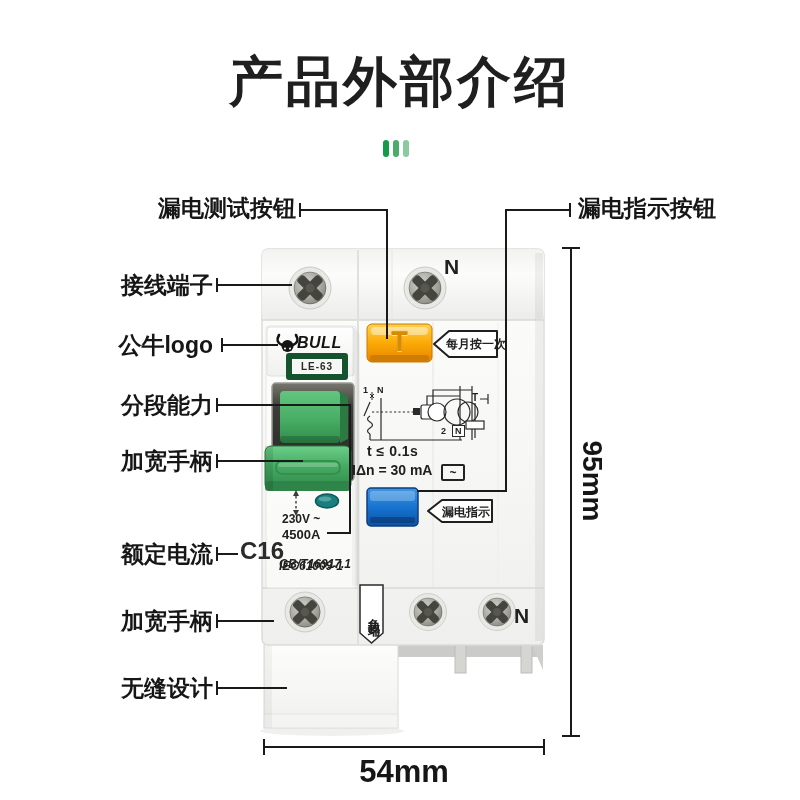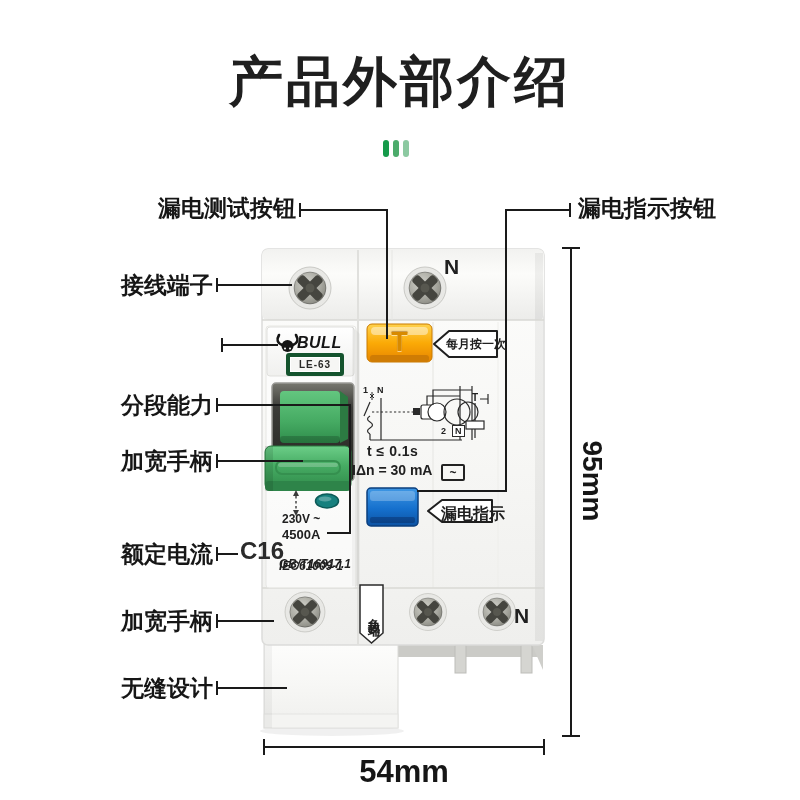--- a/index.html
+++ b/index.html
@@ -13,21 +13,21 @@
   .dash1{background:#159a4a;}.dash2{background:#4cab6b;}.dash3{background:#8cc9a1;}
   .lbl{font-size:23px;font-weight:700;color:#161616;white-space:nowrap;line-height:28px;}
   .cl{background:#1a1a1a;}
   .hline{height:2px;}
   .vline{width:2px;}
   .tickv{width:2px;height:14px;}
   .tickh{width:18px;height:2px;}
   .dim-label{font-weight:700;color:#161616;}
   .prod-txt{white-space:nowrap;color:#202020;}
   .small-bold{font-weight:700;}
-  .le63{left:286px;top:353px;width:50px;height:15px;border:4px solid #14532d;border-radius:3px;
+  .le63{left:286px;top:353px;width:50px;height:15px;border:6px solid #14532d;border-radius:3px;
         background:#f6f6f4;box-shadow:inset 0 0 0 1px #ffffff;display:flex;align-items:center;
         justify-content:center;font-size:10px;font-weight:700;letter-spacing:1px;color:#2a2a28;}
   .acbox{left:441px;top:464px;width:20px;height:13px;border:2px solid #222;border-radius:2px;
          display:flex;align-items:center;justify-content:center;font-size:12px;font-weight:700;}
   .vtext{writing-mode:vertical-rl;text-orientation:upright;letter-spacing:3px;}
 </style>
 </head>
 <body>
 
 <div class="stage">
@@ -220,20 +220,21 @@
   <div class="abs lbl" style="left:578px;top:194px">漏电指示按钮</div>
   <div class="abs cl tickv" style="left:569px;top:203px"></div>
   <div class="abs cl hline" style="left:505px;top:209px;width:66px"></div>
   <div class="abs cl vline" style="left:505px;top:209px;height:283px"></div>
   <div class="abs cl hline" style="left:417px;top:490px;width:90px"></div>
 
   <div class="abs lbl" style="right:587px;top:271px">接线端子</div>
   <div class="abs cl tickv" style="left:216px;top:278px"></div>
   <div class="abs cl hline" style="left:216px;top:284px;width:76px"></div>
 
+  <div class="abs lbl" style="right:587px;top:331px">公牛logo</div>
   <div class="abs cl tickv" style="left:221px;top:338px"></div>
   <div class="abs cl hline" style="left:221px;top:344px;width:57px"></div>
 
   <div class="abs lbl" style="right:587px;top:391px">分段能力</div>
   <div class="abs cl tickv" style="left:216px;top:398px"></div>
   <div class="abs cl hline" style="left:216px;top:404px;width:135px"></div>
   <div class="abs cl vline" style="left:349px;top:404px;height:130px"></div>
   <div class="abs cl hline" style="left:327px;top:532px;width:24px"></div>
 
   <div class="abs lbl" style="right:587px;top:447px">加宽手柄</div>
@@ -273,21 +274,21 @@
   <div class="abs prod-txt" style="left:363px;top:385px;font-size:9px;font-weight:700;">1</div>
   <div class="abs prod-txt" style="left:377px;top:385px;font-size:9px;font-weight:700;">N</div>
   <div class="abs prod-txt" style="left:441px;top:426px;font-size:9px;font-weight:700;">2</div>
   <div class="abs prod-txt" style="left:452px;top:425px;font-size:9px;font-weight:700;border:1px solid #2a2a2a;padding:0 2px;background:#fff;">N</div>
   <div class="abs prod-txt" style="left:472px;top:392px;font-size:10px;font-weight:700;">T</div>
 
   <div class="abs prod-txt small-bold" style="left:367px;top:443px;font-size:14px;letter-spacing:0.5px;">t ≤ 0.1s</div>
   <div class="abs prod-txt small-bold" style="left:352px;top:462px;font-size:14px;">IΔn = 30 mA</div>
   <div class="abs acbox">~</div>
 
-  <div class="abs prod-txt" style="left:441px;top:504px;width:50px;text-align:center;font-size:16px;font-weight:700;">漏电指示</div>
+  <div class="abs prod-txt" style="left:441px;top:504px;width:50px;text-align:center;font-size:12px;font-weight:700;">漏电指示</div>
 
   <div class="abs prod-txt small-bold" style="left:282px;top:512px;font-size:12px;">230V ~</div>
   <div class="abs prod-txt small-bold" style="left:282px;top:527px;font-size:13px;">4500A</div>
   <div class="abs prod-txt small-bold" style="left:279px;top:543px;font-size:12px;font-style:italic;margin-top:16px;">IEC61009-1</div>
   <div class="abs prod-txt small-bold" style="left:279px;top:557px;font-size:12px;font-style:italic;">GB/T16917.1</div>
   <div class="abs prod-txt" style="left:240px;top:537px;font-size:24px;font-weight:700;color:#2b2b2b;">C16</div>
 
   <div class="abs prod-txt vtext" style="left:361px;top:589px;width:21px;height:46px;font-size:12px;font-weight:700;text-align:center;">负载端</div>
   <div class="abs prod-txt" style="left:514px;top:604px;font-size:21px;font-weight:800;">N</div>
 

